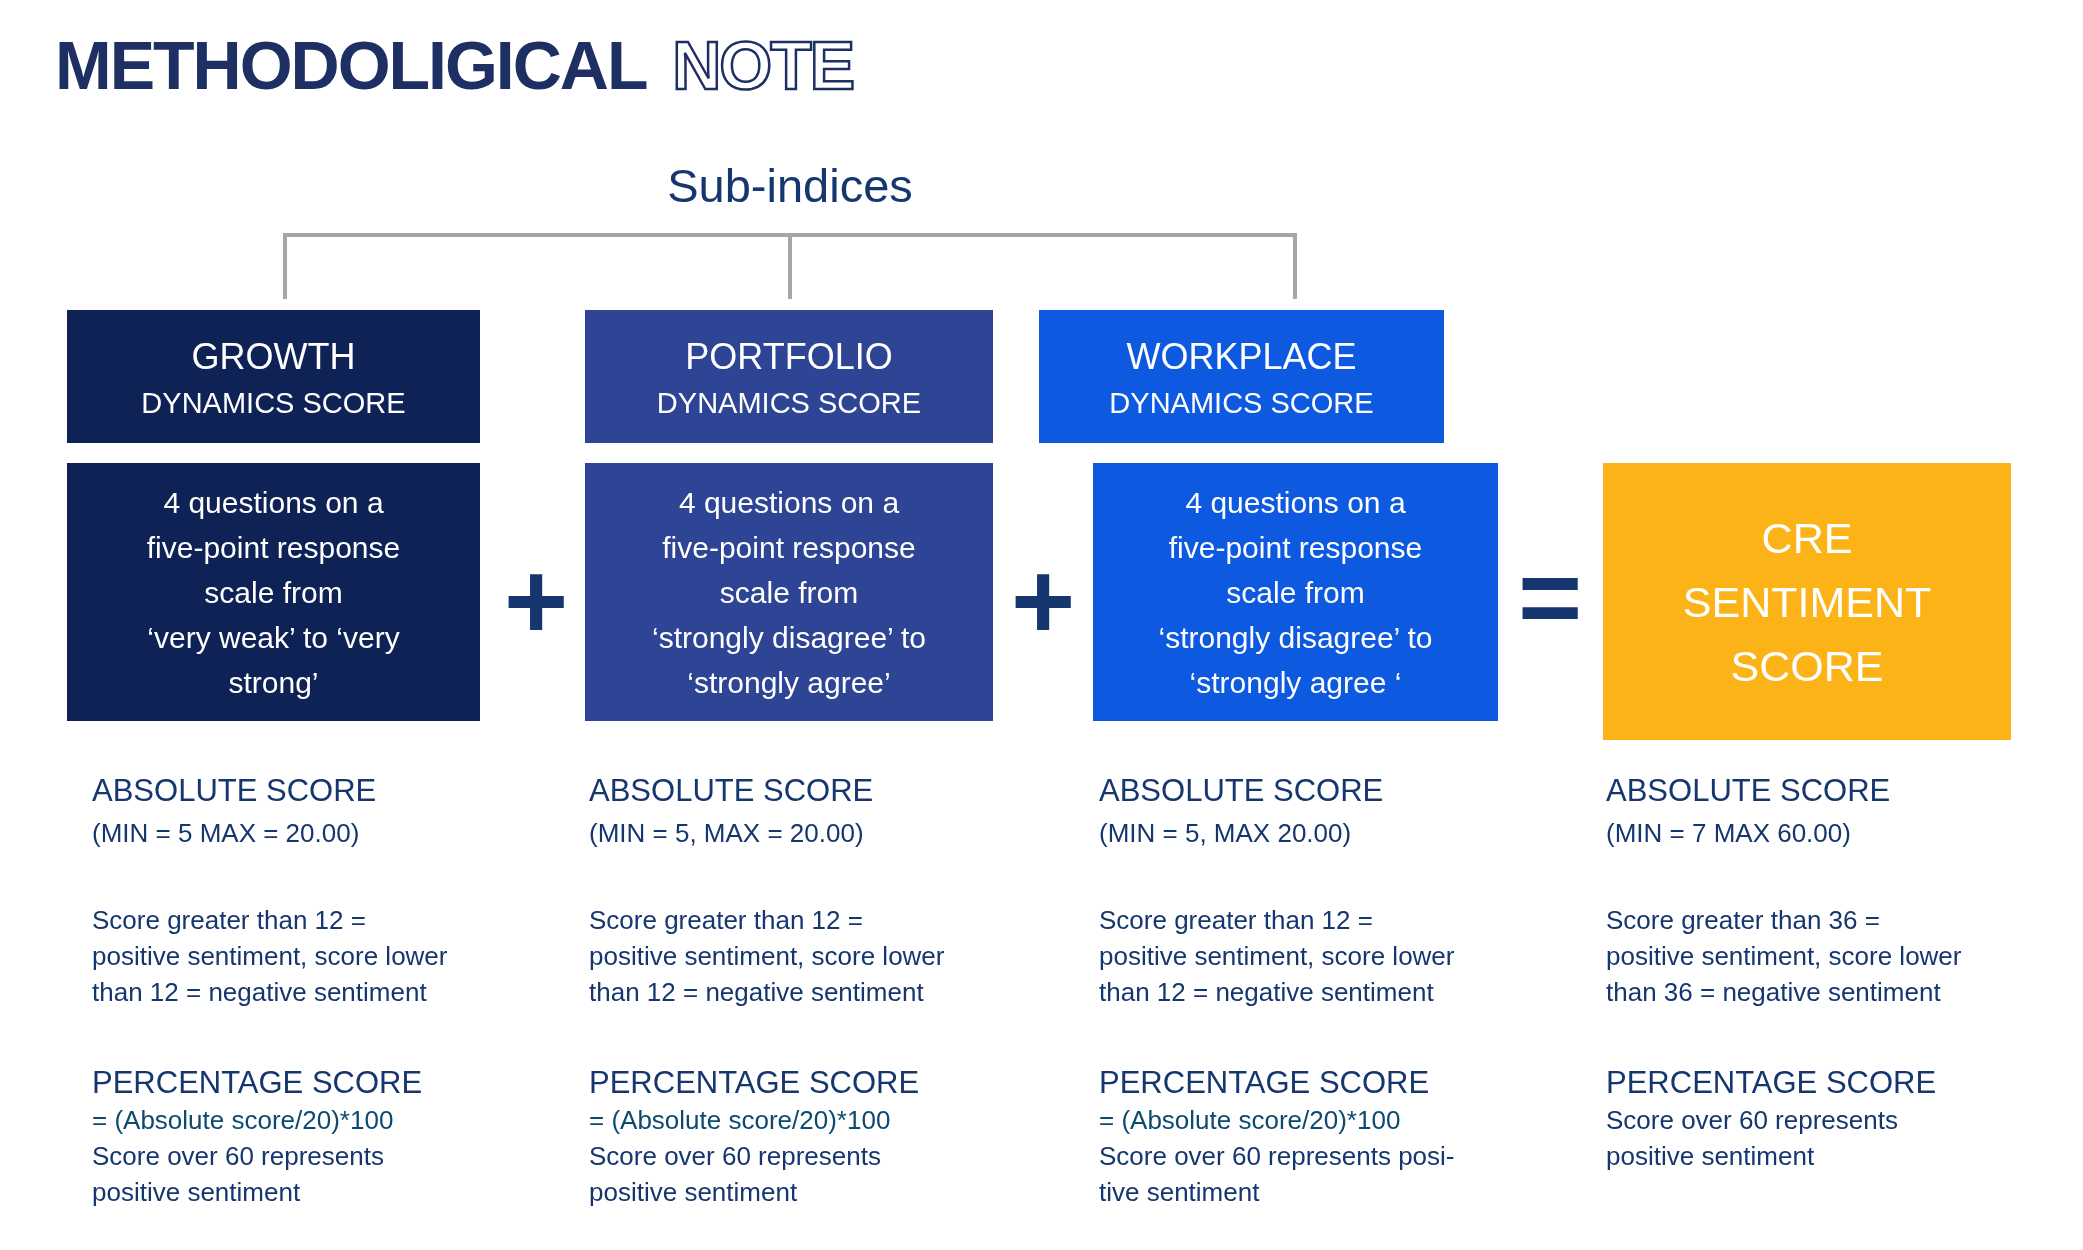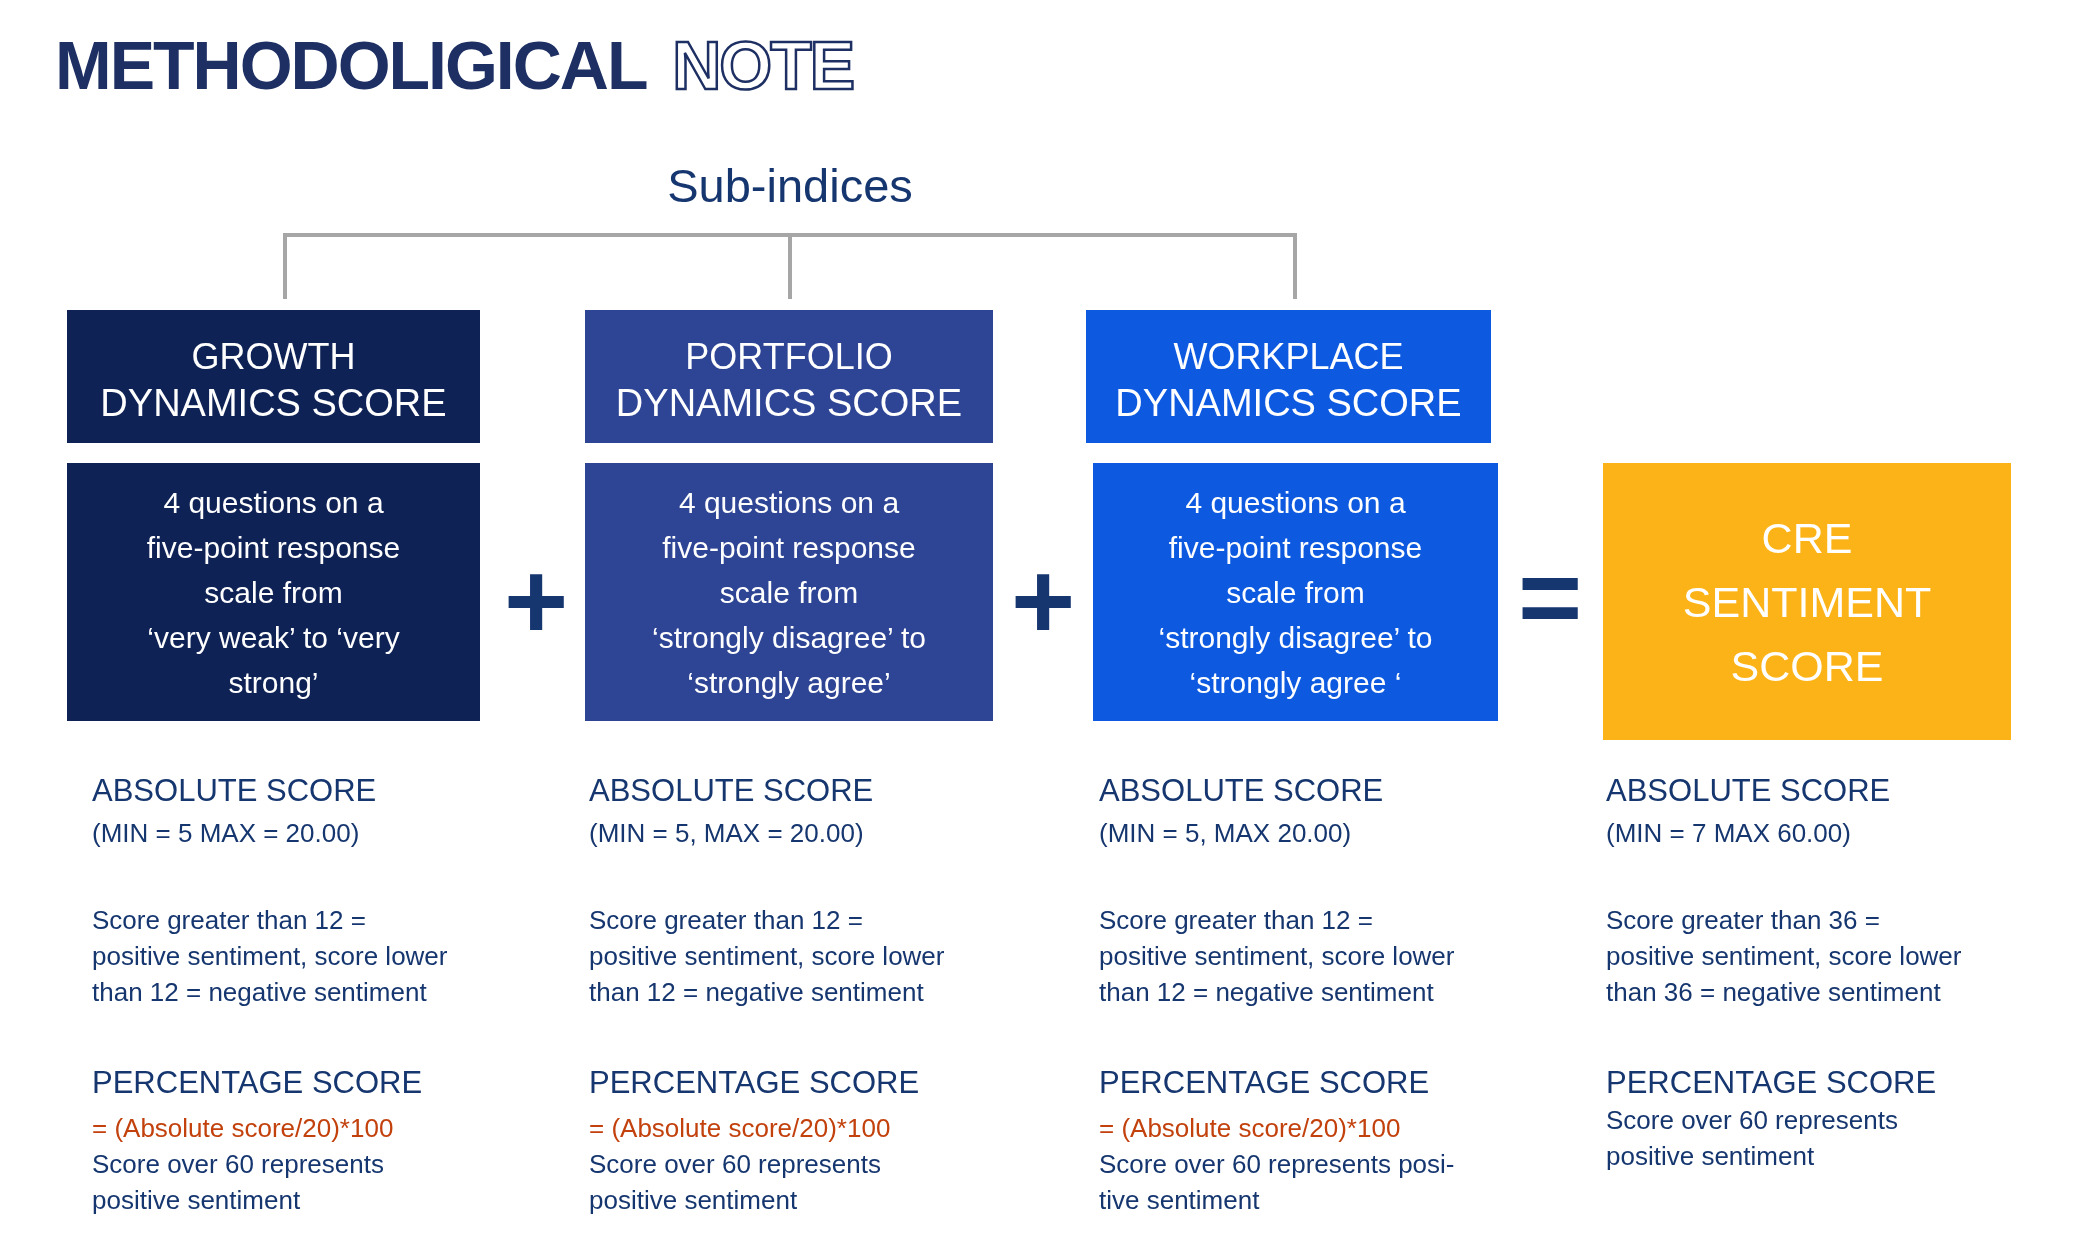--- a/index.html
+++ b/index.html
@@ -16,24 +16,24 @@
   .subindices{position:absolute;left:283px;top:158px;width:1014px;text-align:center;
               font-size:47px;color:#16366F;}
   
   .bracket-h{position:absolute;left:283px;top:233px;width:1014px;height:4px;background:#A6A6A6;}
   .bracket-v{position:absolute;top:233px;width:4px;height:66px;background:#A6A6A6;}
   .bv1{left:283px;} .bv2{left:788px;} .bv3{left:1293px;}
   
   .hdr{position:absolute;top:310px;height:133px;display:flex;flex-direction:column;
        align-items:center;justify-content:center;color:#ffffff;text-align:center;}
   .hdr-line1{font-size:36px;line-height:52px;}
-  .hdr-line2{font-size:38px;line-height:40px;}
+  .hdr-line2{font-size:29px;line-height:40px;}
   .hdr1{left:67px;width:413px;background:#0E2255;}
   .hdr2{left:585px;width:408px;background:#2E4494;}
-  .hdr3{left:1086px;width:405px;background:#0D5AE1;}
+  .hdr3{left:1039px;width:405px;background:#0D5AE1;}
   
   .desc{position:absolute;top:463px;height:258px;display:flex;align-items:center;
         justify-content:center;text-align:center;color:#ffffff;font-size:30px;
         line-height:45px;white-space:pre-line;}
   .desc1{left:67px;width:413px;background:#0E2255;}
   .desc2{left:585px;width:408px;background:#2E4494;}
   .desc3{left:1093px;width:405px;background:#0D5AE1;}
   
   .result-box{position:absolute;left:1603px;top:463px;width:408px;height:277px;
               background:#FCB317;display:flex;align-items:center;justify-content:center;
@@ -44,21 +44,21 @@
   .op-plus1{left:536px;top:601px;}
   .op-plus2{left:1043px;top:601px;}
   .op-equals{left:1550px;top:597px;}
   
   .abs-block{position:absolute;top:772px;width:410px;}
   .pct-block{position:absolute;top:1064px;width:410px;}
   .blk1{left:92px;} .blk2{left:589px;} .blk3{left:1099px;} .blk4{left:1606px;}
   .score-heading{font-size:31px;line-height:38px;color:#16366F;}
   .score-range{font-size:26px;line-height:34px;margin-top:6px;color:#16366F;}
   .score-note{font-size:26px;line-height:36px;margin-top:52px;white-space:pre-line;color:#16366F;}
-  .pct-formula{font-size:26px;line-height:36px;margin-top:8px;color:#c2410c;}
+  .pct-formula{font-size:26px;line-height:36px;color:#0c4a6e;}
   .pct-note{font-size:26px;line-height:36px;white-space:pre-line;color:#16366F;}
 </style>
 </head>
 <body>
 
 <div class="canvas">
 
   <div class="title">
     <span class="title-solid">METHODOLIGICAL</span>
     <span class="title-outline">NOTE</span>

